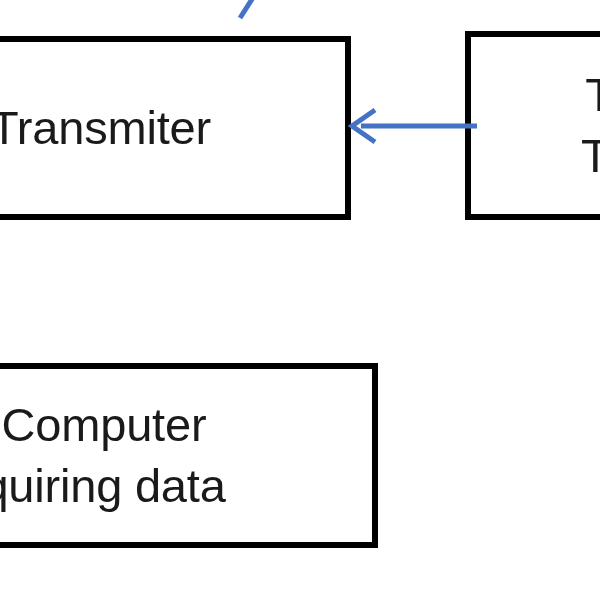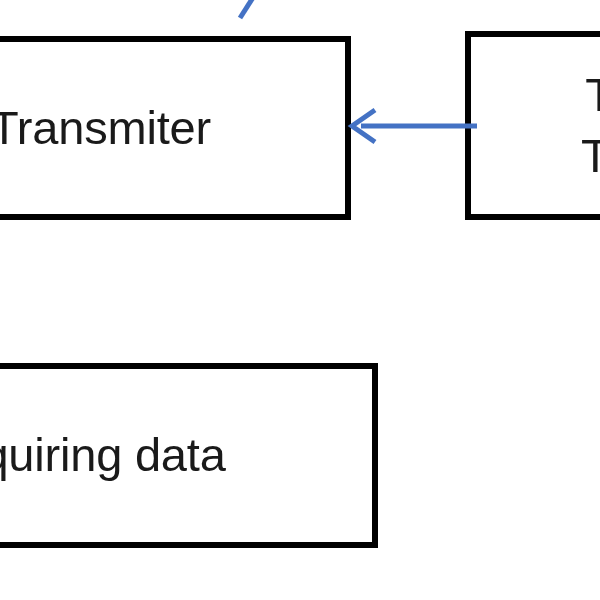--- a/index.html
+++ b/index.html
@@ -92,20 +92,21 @@
   <div class="node-box" id="box-transmitter-antenna">
     <div class="node-line">Transmiter</div>
   </div>
 
   <div class="node-box" id="box-telemetry-transmitter">
     <div class="node-line">Tel</div>
     <div class="node-line">Tra</div>
   </div>
 
   <div class="node-box" id="box-computer">
+    <div class="node-line">Computer</div>
     <div class="node-line">quiring data</div>
   </div>
 
   <svg class="connector" id="arrow-telemetry-to-antenna" viewBox="0 0 135 55">
 
     <line x1="132" y1="26" x2="16" y2="26" stroke="#4472c4" stroke-width="5"></line>
 
     <polyline points="30,10 7,26 30,42" fill="none" stroke="#4472c4" stroke-width="5" stroke-linecap="butt" stroke-linejoin="miter"></polyline>
   </svg>
 

